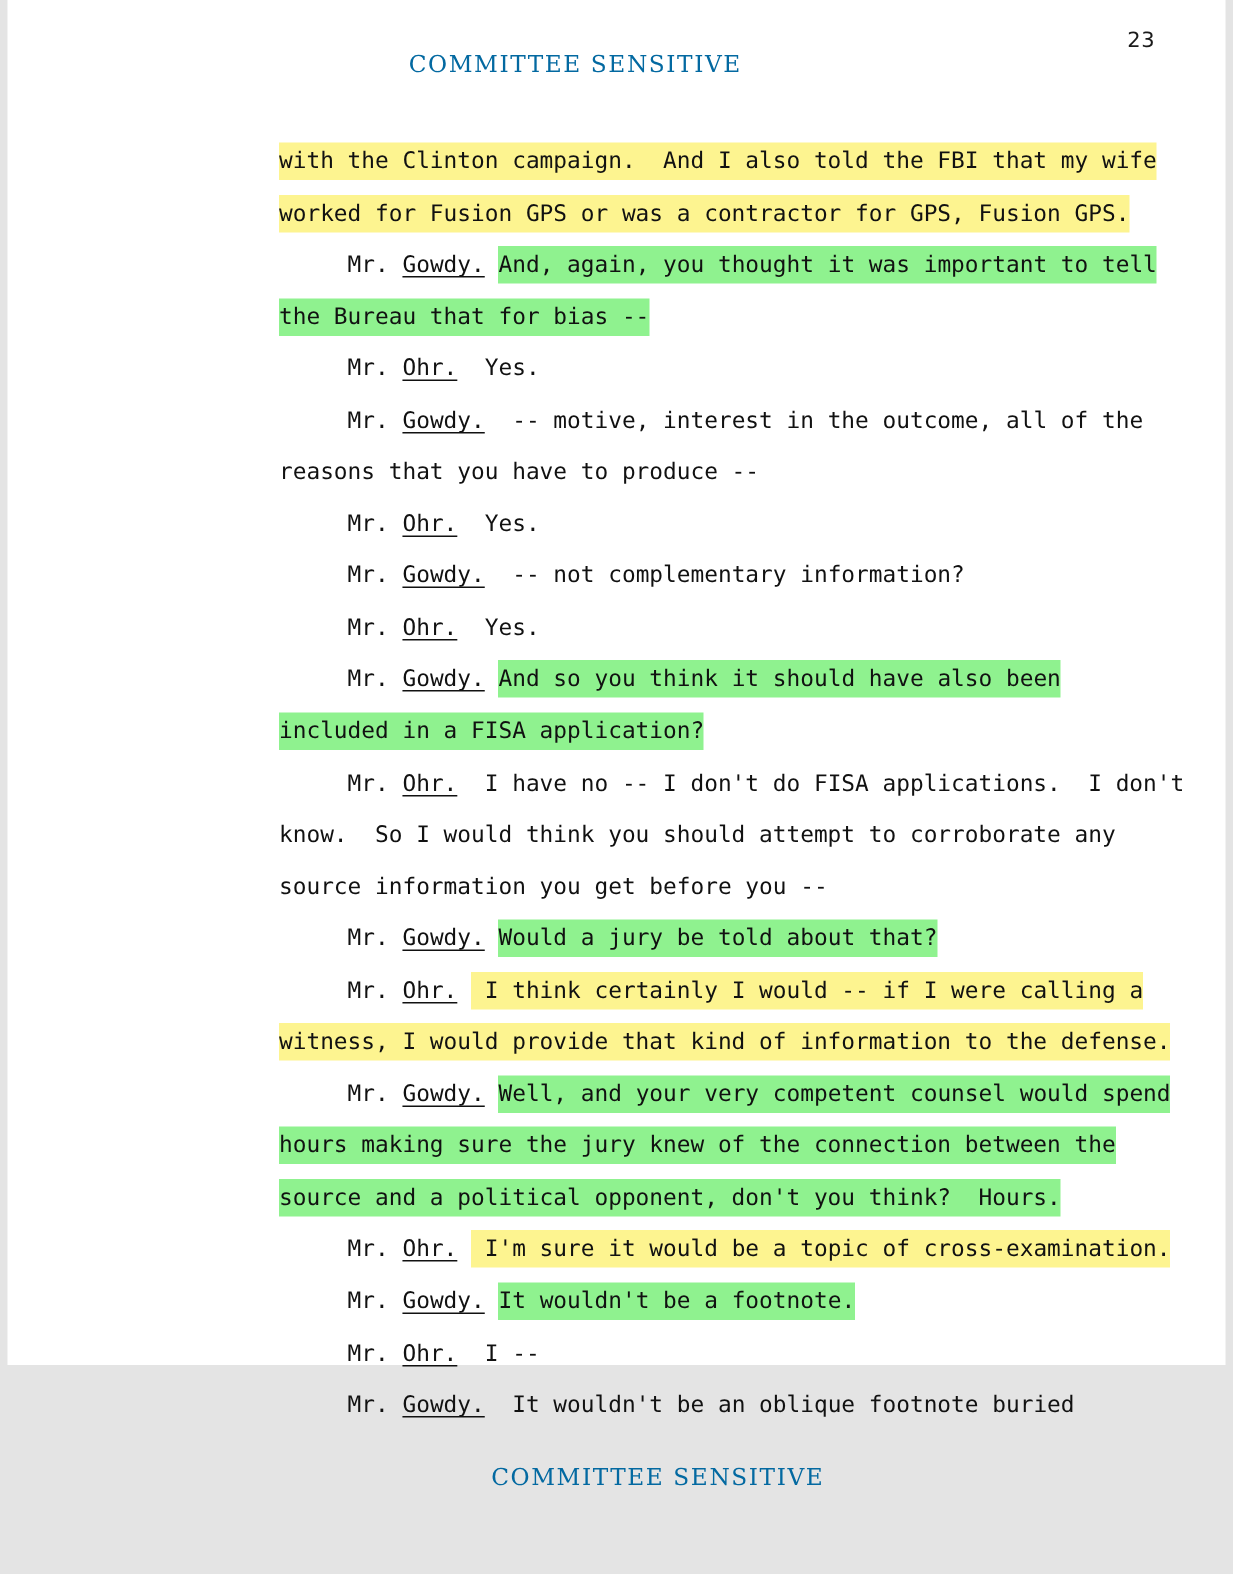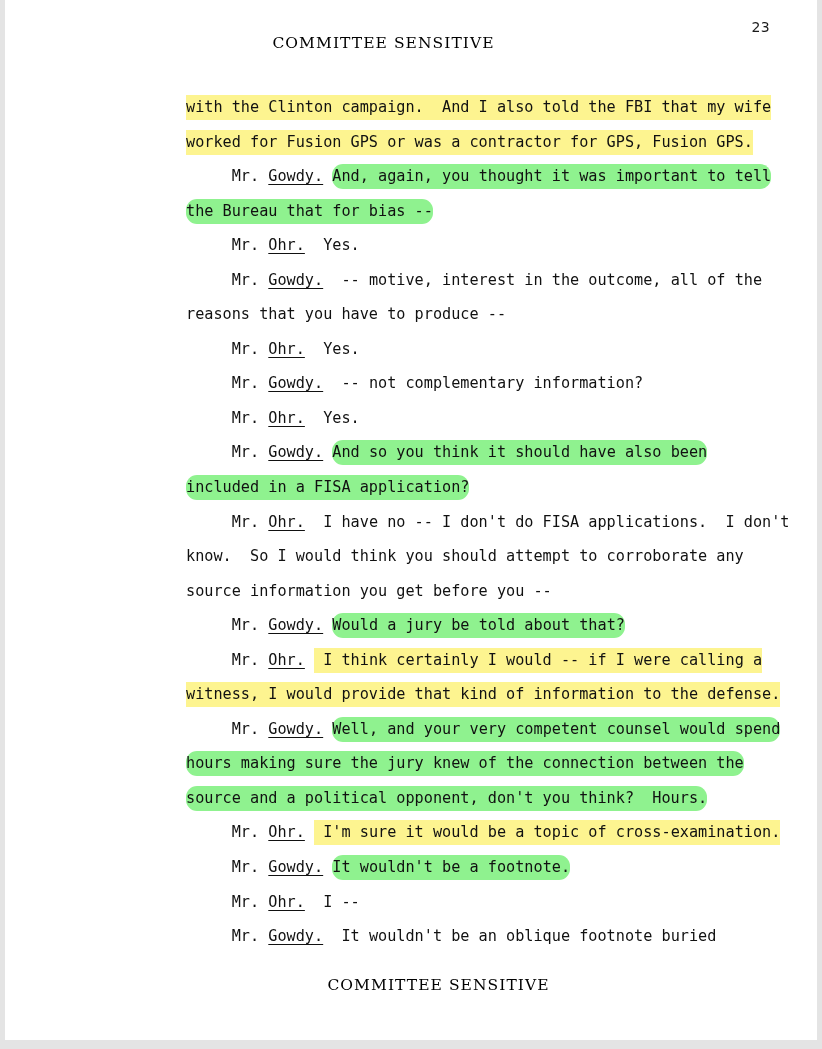--- a/index.html
+++ b/index.html
@@ -13,21 +13,21 @@
     height: 1049px;
     overflow: hidden;
     font-family: "DejaVu Sans Mono", monospace;
   }
 
   .page {
     position: absolute;
     left: 5px;
     top: 0px;
     width: 812px;
-    height: 1040px;
+    height: 910px;
     background: #ffffff;
     box-sizing: border-box;
   }
 
   
   .page-number {
     position: absolute;
     right: 47px;
     top: 19px;
     font-family: "DejaVu Sans", sans-serif;
@@ -35,21 +35,21 @@
     color: #1a1a1a;
     letter-spacing: 0.3px;
   }
 
   
   .stamp {
     position: absolute;
     font-family: "DejaVu Serif", "Liberation Serif", serif;
     font-size: 15.5px;
     letter-spacing: 1.05px;
-    color: #000000;
+    color: #0369a1;
     white-space: pre;
   }
   .stamp-header {
     left: 0;
     right: 0;
     top: 34px;
     text-align: center;
     padding-right: 55px;
   }
   .stamp-footer {
@@ -84,21 +84,20 @@
     box-decoration-break: clone;
     -webkit-box-decoration-break: clone;
     padding: 3px 0 4px 0;
     text-align: center;
   }
   .hl-green {
     background: #8ff28f;
     box-decoration-break: clone;
     -webkit-box-decoration-break: clone;
     padding: 3px 0 4px 0;
-    border-radius: 11px;
   }
   .speaker {
     text-decoration: underline;
     text-underline-offset: 3px;
     text-decoration-thickness: 1px;
     text-align: right;
   }
 </style>
 </head>
 <body>

